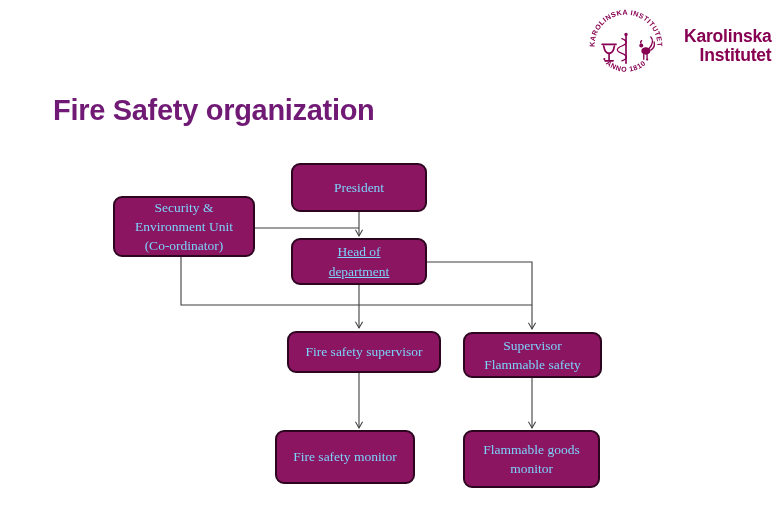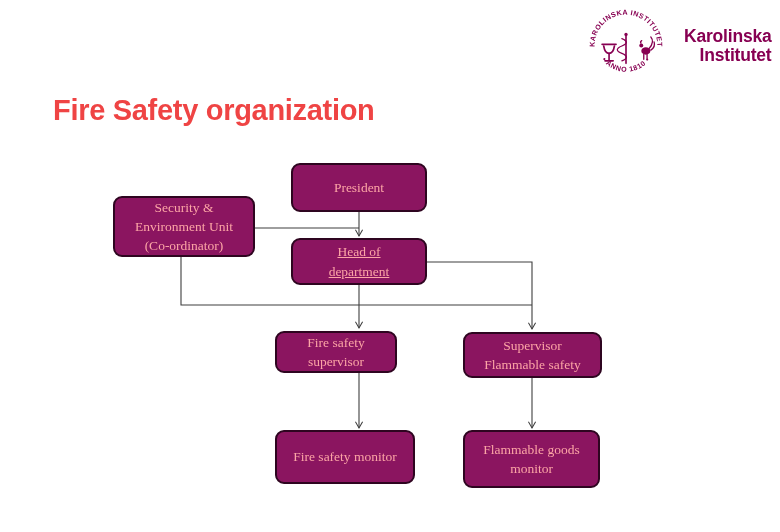--- a/index.html
+++ b/index.html
@@ -2,38 +2,38 @@
 <html><head>
 <meta charset="utf-8">
 <style>
   html,body{margin:0;padding:0;background:#ffffff;}
   .slide{
     position:relative;width:780px;height:532px;background:#ffffff;
     font-family:"Liberation Sans",sans-serif;overflow:hidden;
   }
   .page-title{
     position:absolute;left:53px;top:94px;margin:0;
-    font-size:29px;font-weight:bold;color:#ef4444;letter-spacing:-0.3px;
+    font-size:29px;font-weight:bold;color:#701a75;letter-spacing:-0.3px;
   }
   
   .logo{position:absolute;left:588px;top:8px;display:flex;align-items:center;}
   .seal{width:76px;height:76px;display:block;}
   .wordmark{margin-left:20px;color:#870052;font-weight:bold;font-size:17.5px;line-height:19px;letter-spacing:-0.2px;text-align:right;}
   
   .node{
     position:absolute;box-sizing:border-box;
     background:#8B1560;border:2px solid #2E0520;border-radius:9px;
-    color:#fca5a5;font-family:"Liberation Serif",serif;font-size:13.5px;line-height:1.42;
+    color:#7dd3fc;font-family:"Liberation Serif",serif;font-size:13.5px;line-height:1.42;
     display:flex;align-items:center;justify-content:center;text-align:center;
     white-space:pre-line;padding:2px 4px;
   }
   .n-president{left:291px;top:163px;width:136px;height:49px;}
   .n-security{left:113px;top:196px;width:142px;height:61px;}
   .n-head{left:291px;top:238px;width:136px;height:47px;text-decoration:underline;}
-  .n-fire-sup{left:275px;top:331px;width:122px;height:42px;}
+  .n-fire-sup{left:287px;top:331px;width:154px;height:42px;}
   .n-flam-sup{left:463px;top:332px;width:139px;height:46px;}
   .n-fire-mon{left:275px;top:430px;width:140px;height:54px;}
   .n-flam-mon{left:463px;top:430px;width:137px;height:58px;}
   .connectors{position:absolute;left:0;top:0;width:780px;height:532px;pointer-events:none;}
 </style>
 </head>
 <body>
 
 <div class="slide">
 

